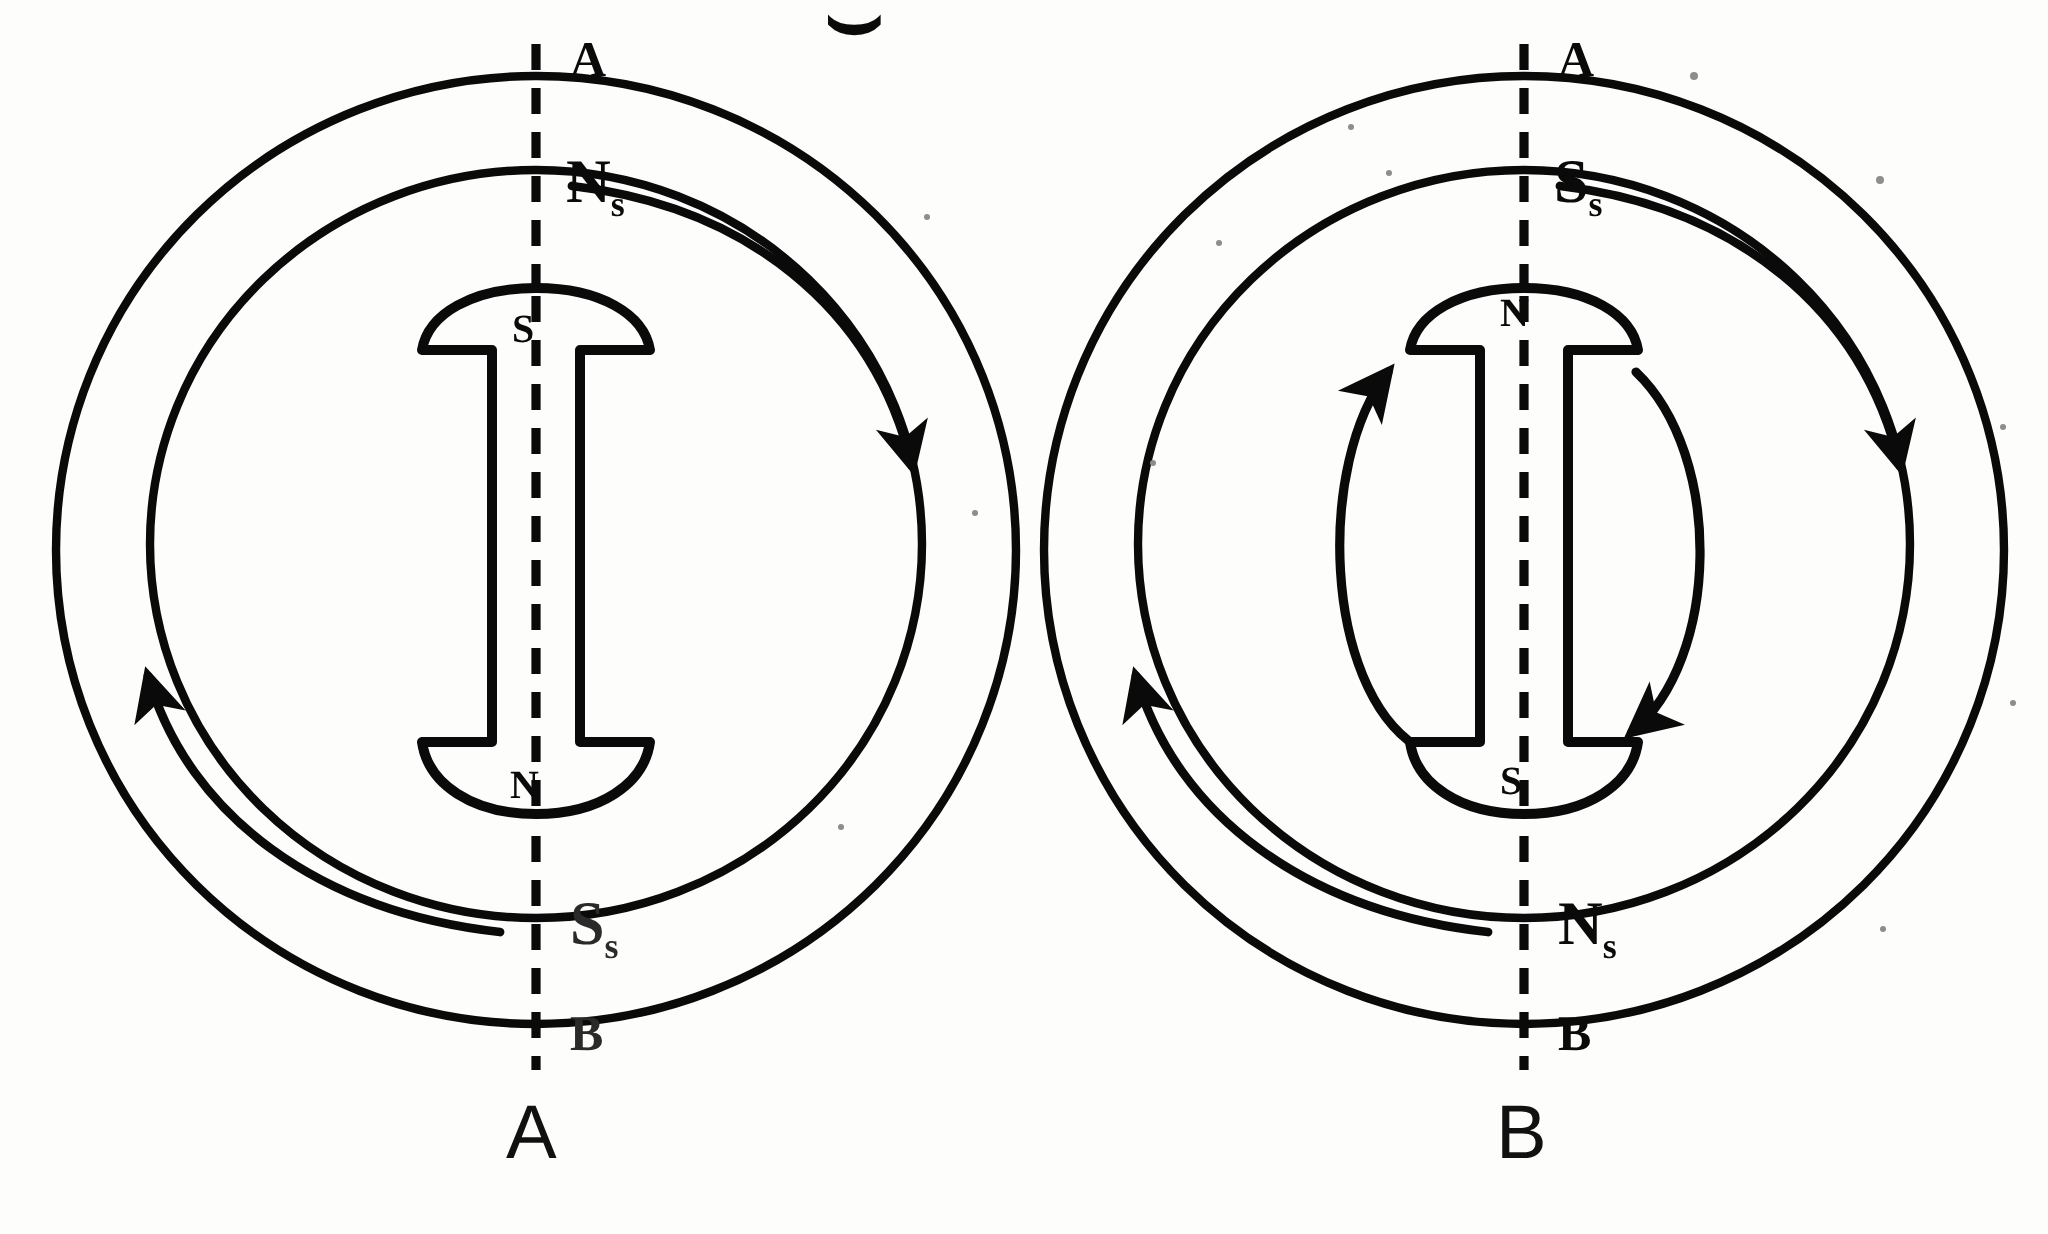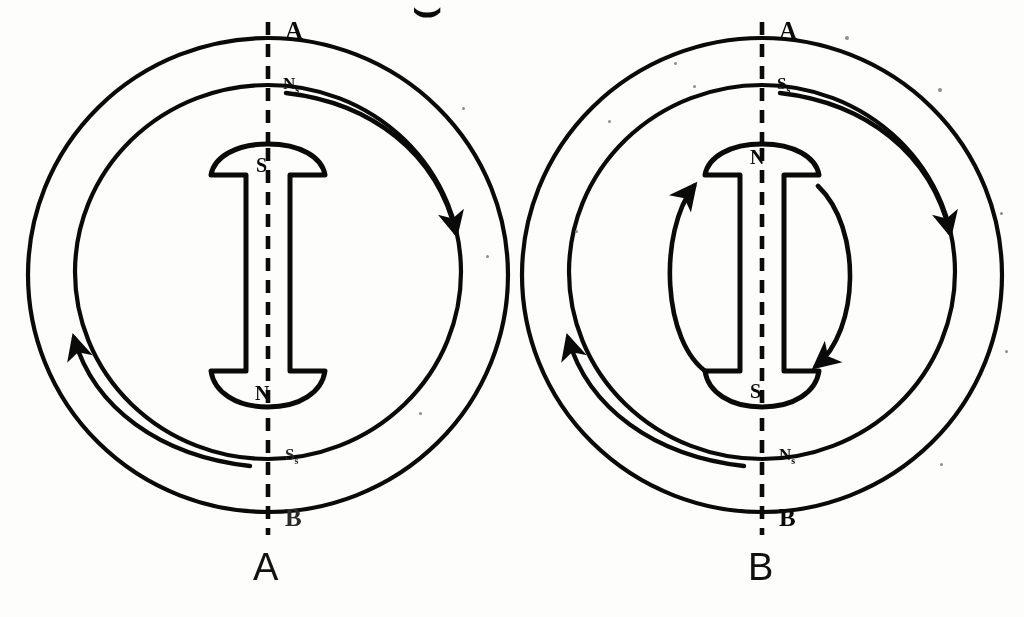--- a/index.html
+++ b/index.html
@@ -40,21 +40,21 @@
     position: absolute;
     font-family: "Liberation Serif", serif;
     font-weight: 700;
     color: #0a0a0a;
     white-space: nowrap;
     line-height: 1;
     user-select: none;
   }
   .lbl-axis      { font-size: 25px; }
   .lbl-pole      { font-size: 20px; }
-  .lbl-field     { font-size: 17px; }
+  .lbl-field     { font-size: 31px; }
   .lbl-field sub { font-size: 0.58em; font-weight: 700; }
   .lbl-faint     { color: #2a2a2a; }
   .lbl-caption {
     position: absolute;
     font-family: "Liberation Sans", sans-serif;
     font-weight: 400;
     font-size: 38px;
     color: #111111;
     line-height: 1;
     user-select: none;

